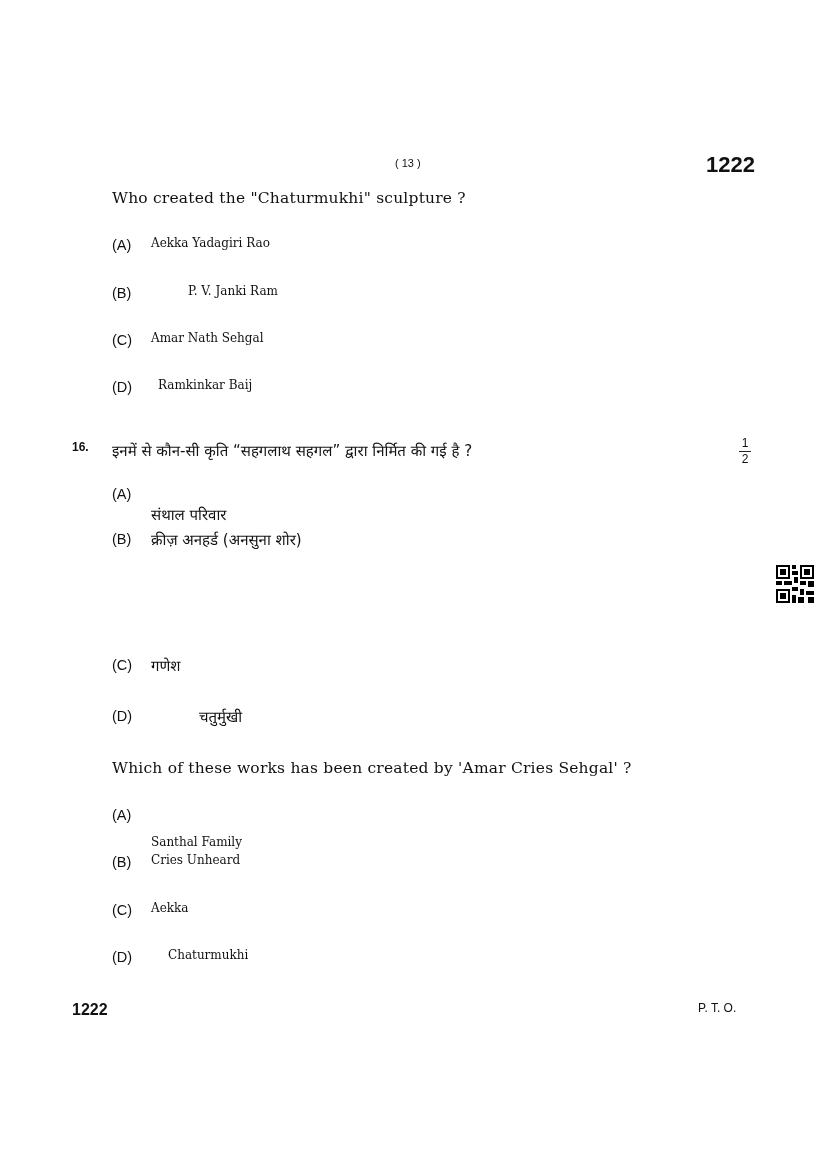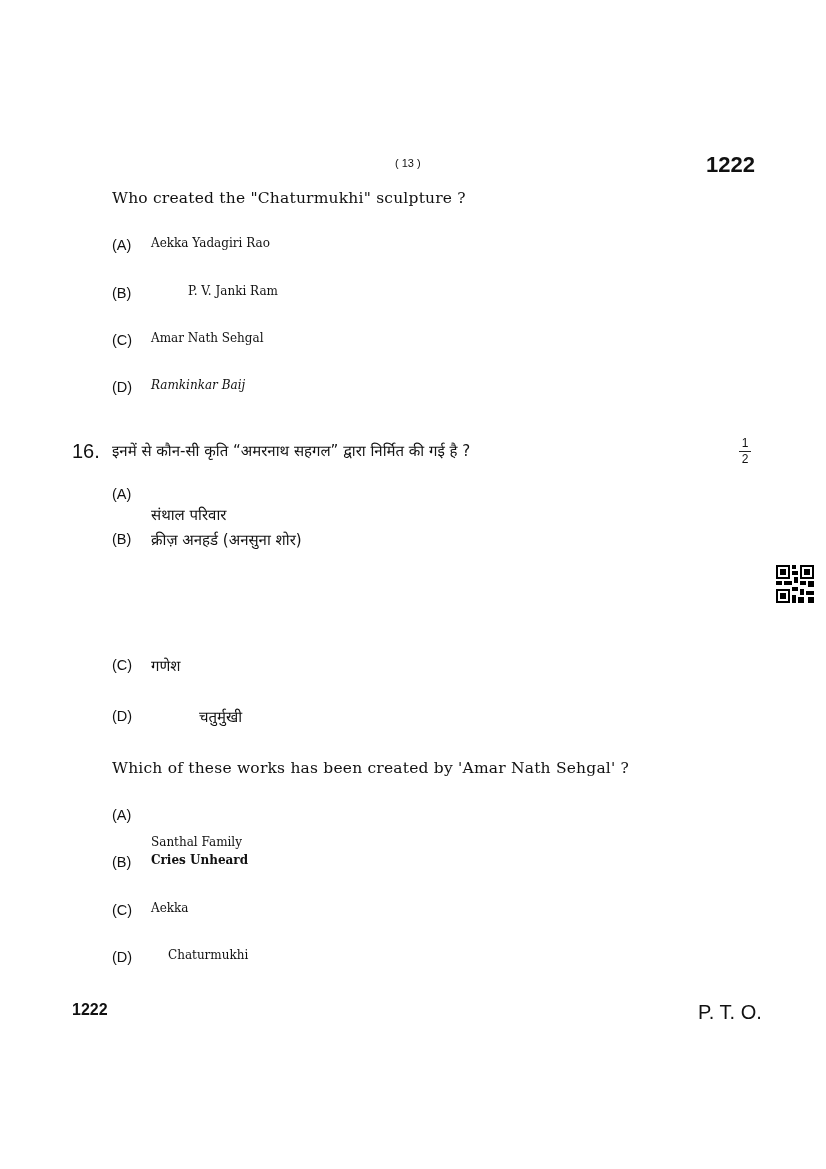--- a/index.html
+++ b/index.html
@@ -6,25 +6,25 @@
   body { width:826px; height:1169px; background:#ffffff; position:relative; color:#111; overflow:hidden; }
   .abs { position:absolute; white-space:nowrap; }
   .serif { font-family:"DejaVu Serif", "Liberation Serif", serif; }
   .sans { font-family:"Liberation Sans", "DejaVu Sans", sans-serif; }
   .pageno { left:395px; top:157px; font-size:11px; }
   .code-top { left:706px; top:152px; font-size:22px; font-weight:bold; }
   .qtext { font-size:15.5px; letter-spacing:0.2px; }
   .opt-label { font-size:14.5px; }
   .opt-text { font-size:12px; }
   .hindi { font-family:"DejaVu Sans", sans-serif; font-size:15px; }
-  .qnum { left:72px; top:440px; font-size:20px; font-weight:normal; }
+  .qnum { left:72px; top:440px; font-size:12px; font-weight:bold; }
   .marks { left:737px; top:437px; width:16px; text-align:center; font-size:12px; line-height:13px; }
   .marks .bar { border-top:1px solid #222; margin:1px 2px; }
   .code-bottom { left:72px; top:1001px; font-size:16px; font-weight:bold; }
-  .pto { left:698px; top:1001px; font-size:20px; }
+  .pto { left:698px; top:1001px; font-size:12px; }
   .qr { left:776px; top:565px; width:38px; height:38px; }
 </style>
 </head>
 <body>
 
 <div class="abs sans pageno">( 13 )</div>
 <div class="abs sans code-top">1222</div>
 
 <div class="abs serif qtext" style="left:112px; top:189px;">Who created the "Chaturmukhi" sculpture ?</div>
 
@@ -35,25 +35,25 @@
 <div>
   <span class="abs sans opt-label" style="left:112px; top:285px;">(B)</span>
   <span class="abs serif opt-text" style="left:151px; top:284px;margin-left:37px;">P. V. Janki Ram</span>
 </div>
 <div>
   <span class="abs sans opt-label" style="left:112px; top:332px;">(C)</span>
   <span class="abs serif opt-text" style="left:151px; top:331px;text-align:center;">Amar Nath Sehgal</span>
 </div>
 <div>
   <span class="abs sans opt-label" style="left:112px; top:379px;">(D)</span>
-  <span class="abs serif opt-text" style="left:151px; top:378px;font-style:italic;">Ramkinkar Baij</span>
+  <span class="abs serif opt-text" style="left:158px; top:378px;">Ramkinkar Baij</span>
 </div>
 
 <div class="abs sans qnum">16.</div>
-<div class="abs hindi" style="left:112px; top:440px;">इनमें से कौन-सी कृति “अमरनाथ सहगल” द्वारा निर्मित की गई है ?</div>
+<div class="abs hindi" style="left:112px; top:440px;">इनमें से कौन-सी कृति “सहगलाथ सहगल” द्वारा निर्मित की गई है ?</div>
 <div class="abs sans marks">
   <div>1</div>
   <div class="bar"></div>
   <div>2</div>
 </div>
 
 <div>
   <span class="abs sans opt-label" style="left:112px; top:486px;">(A)</span>
   <span class="abs hindi" style="left:151px; top:504px;">संथाल परिवार</span>
 </div>
@@ -91,29 +91,29 @@
 
 <div>
   <span class="abs sans opt-label" style="left:112px; top:657px;">(C)</span>
   <span class="abs hindi" style="left:151px; top:655px;">गणेश</span>
 </div>
 <div>
   <span class="abs sans opt-label" style="left:112px; top:708px;">(D)</span>
   <span class="abs hindi" style="left:151px; top:706px;margin-left:48px;">चतुर्मुखी</span>
 </div>
 
-<div class="abs serif qtext" style="left:112px; top:759px;">Which of these works has been created by 'Amar Nath Sehgal' ?</div>
+<div class="abs serif qtext" style="left:112px; top:759px;">Which of these works has been created by 'Amar Cries Sehgal' ?</div>
 
 <div>
   <span class="abs sans opt-label" style="left:112px; top:807px;">(A)</span>
   <span class="abs serif opt-text" style="left:151px; top:806px;margin-top:29px;">Santhal Family</span>
 </div>
 <div>
   <span class="abs sans opt-label" style="left:112px; top:854px;">(B)</span>
-  <span class="abs serif opt-text" style="left:151px; top:853px;font-weight:bold;">Cries Unheard</span>
+  <span class="abs serif opt-text" style="left:151px; top:853px;">Cries Unheard</span>
 </div>
 <div>
   <span class="abs sans opt-label" style="left:112px; top:902px;">(C)</span>
   <span class="abs serif opt-text" style="left:151px; top:901px;">Aekka</span>
 </div>
 <div>
   <span class="abs sans opt-label" style="left:112px; top:949px;">(D)</span>
   <span class="abs serif opt-text" style="left:168px; top:948px;">Chaturmukhi</span>
 </div>
 

